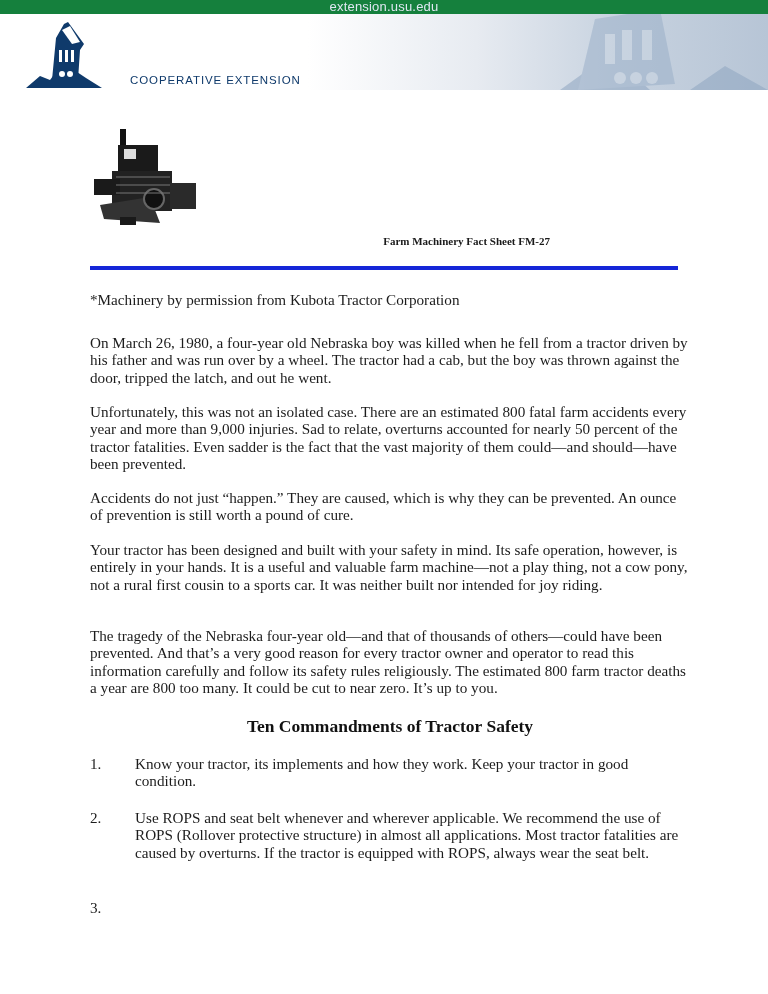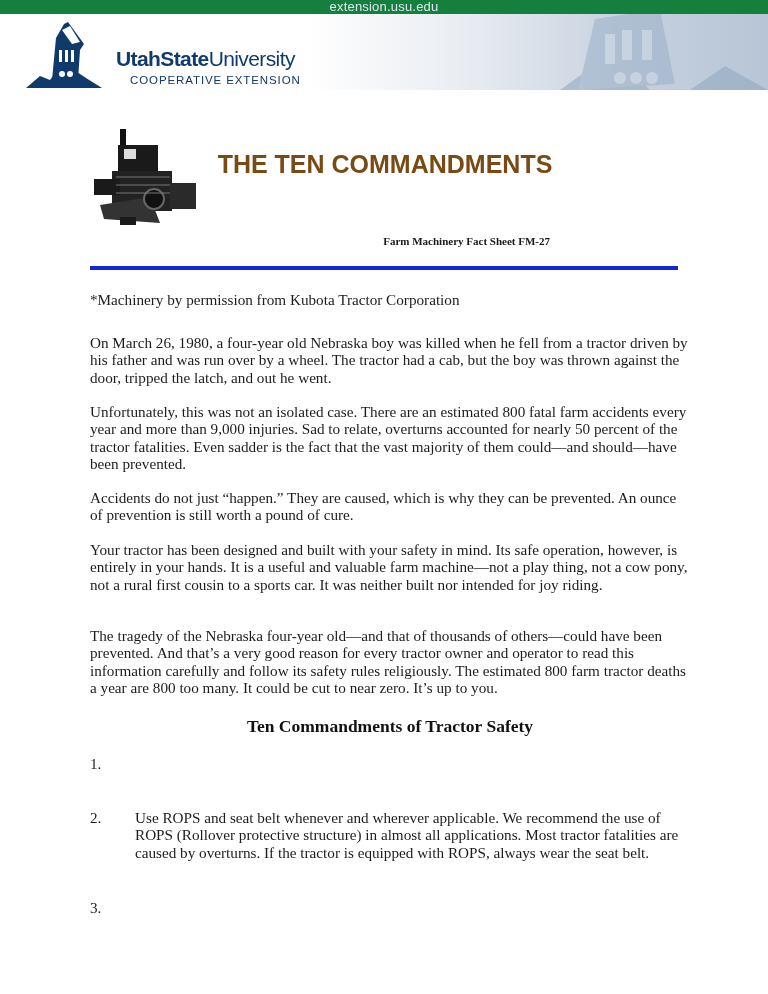--- a/index.html
+++ b/index.html
@@ -76,56 +76,53 @@
   <svg class="logo-tower" viewBox="0 0 76 68">
     <path d="M0 68 L14 56 L24 60 L30 52 L38 58 L48 50 L60 58 L76 68 Z" fill="#0f3a6b"></path>
     <path d="M26 60 L30 18 L38 4 L42 2 L58 24 L54 30 L52 60 Z" fill="#0f3a6b"></path>
     <path d="M36 10 L44 6 L54 22 L46 24 Z" fill="#ffffff"></path>
     <rect x="33" y="30" width="3" height="12" fill="#ffffff"></rect>
     <rect x="39" y="30" width="3" height="12" fill="#ffffff"></rect>
     <rect x="45" y="30" width="3" height="12" fill="#ffffff"></rect>
     <circle cx="36" cy="54" r="3" fill="#ffffff"></circle>
     <circle cx="44" cy="54" r="3" fill="#ffffff"></circle>
   </svg>
-  <div class="logo-word">
-    <b>UtahState</b><span>University</span>
-  </div>
   <div class="logo-sub">COOPERATIVE EXTENSION</div>
 </div>
 
 <svg class="tractor-art" viewBox="0 0 110 100">
   <rect x="30" y="2" width="6" height="22" fill="#111"></rect>
   <rect x="28" y="18" width="40" height="26" fill="#1a1a1a"></rect>
   <rect x="34" y="22" width="12" height="10" fill="#ddd"></rect>
   <rect x="22" y="44" width="60" height="40" fill="#222"></rect>
   <rect x="4" y="52" width="26" height="16" fill="#1a1a1a"></rect>
   <rect x="80" y="56" width="26" height="26" fill="#2a2a2a"></rect>
   <path d="M10 78 L60 70 L70 96 L14 92 Z" fill="#333"></path>
   <circle cx="64" cy="72" r="10" fill="#111" stroke="#666" stroke-width="2"></circle>
   <rect x="30" y="90" width="16" height="8" fill="#1a1a1a"></rect>
   <path d="M26 50 L80 50 M26 58 L80 58 M26 66 L80 66" stroke="#777" stroke-width="1"></path>
 </svg>
 
 <div class="title">
-  <div>THE TEN COMMANDMENTS</div>
 </div>
 <div class="fact-sheet">Farm Machinery Fact Sheet FM-27</div>
 <div class="rule"></div>
 
 <p class="body-text" style="top:291px;">*Machinery by permission from Kubota Tractor Corporation</p>
 <p class="body-text" style="top:334px;">On March 26, 1980, a four-year old Nebraska boy was killed when he fell from a tractor driven by his father and was run over by a wheel. The tractor had a cab, but the boy was thrown against the door, tripped the latch, and out he went.</p>
 <p class="body-text" style="top:403px;">Unfortunately, this was not an isolated case. There are an estimated 800 fatal farm accidents every year and more than 9,000 injuries. Sad to relate, overturns accounted for nearly 50 percent of the tractor fatalities. Even sadder is the fact that the vast majority of them could—and should—have been prevented.</p>
 <p class="body-text" style="top:489px;">Accidents do not just “happen.” They are caused, which is why they can be prevented. An ounce of prevention is still worth a pound of cure.</p>
 <p class="body-text" style="top:541px;">Your tractor has been designed and built with your safety in mind. Its safe operation, however, is entirely in your hands. It is a useful and valuable farm machine—not a play thing, not a cow pony, not a rural first cousin to a sports car. It was neither built nor intended for joy riding.</p>
 <p class="body-text" style="top:627px;">The tragedy of the Nebraska four-year old—and that of thousands of others—could have been prevented. And that’s a very good reason for every tractor owner and operator to read this information carefully and follow its safety rules religiously. The estimated 800 farm tractor deaths a year are 800 too many. It could be cut to near zero. It’s up to you.</p>
 
 <h2 class="section-heading">Ten Commandments of Tractor Safety</h2>
 
 <div class="item" style="top:755px; height:40px;">
   <span class="num">1.</span>
+  <span class="txt">Know your tractor, its implements and how they work. Keep your tractor in good condition.</span>
 </div>
 <div class="item" style="top:809px; height:76px;">
   <span class="num">2.</span>
   <span class="txt">Use ROPS and seat belt whenever and wherever applicable. We recommend the use of ROPS (Rollover protective structure) in almost all applications. Most tractor fatalities are caused by overturns. If the tractor is equipped with ROPS, always wear the seat belt.</span>
 </div>
 <div class="item" style="top:899px; height:40px;">
   <span class="num">3.</span>
 </div>
 
 </body></html>

